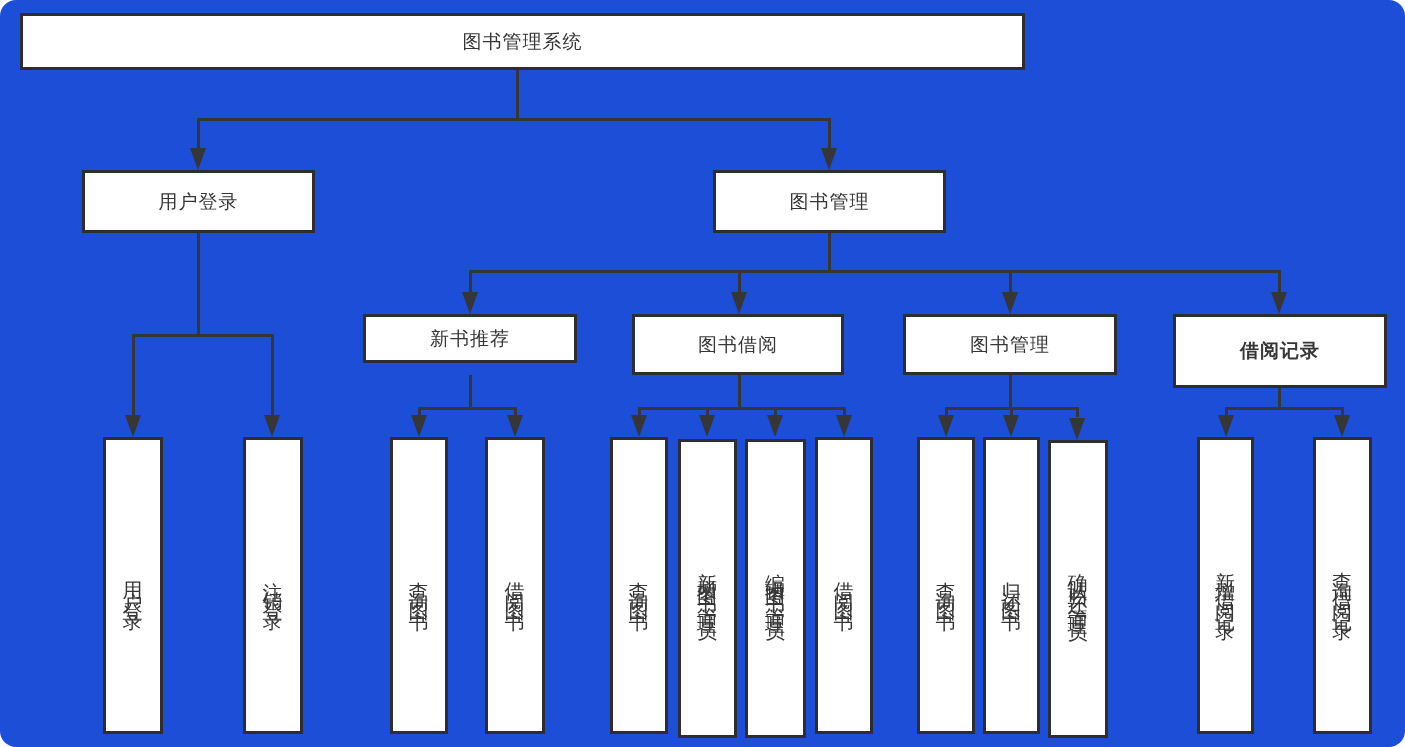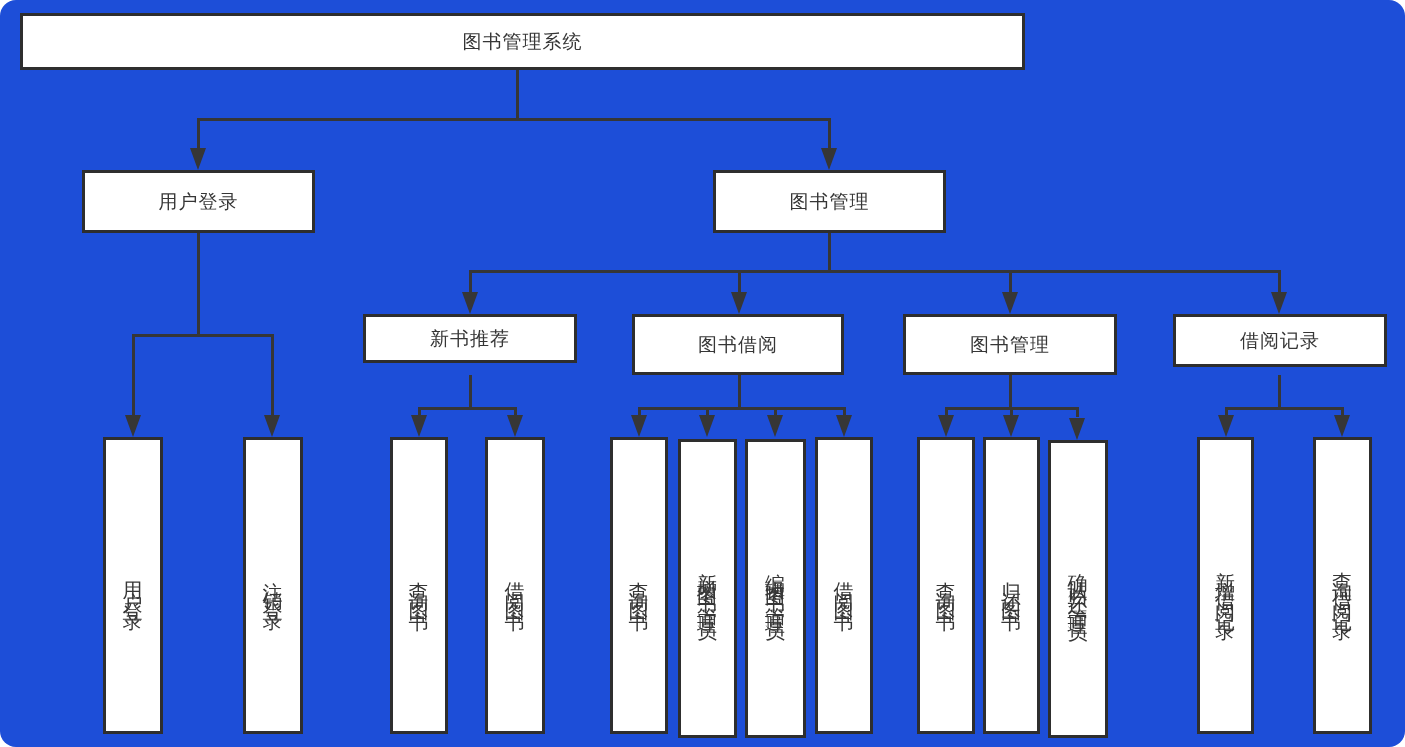--- a/index.html
+++ b/index.html
@@ -96,21 +96,21 @@
 
   <div class="box hbox" style="left:363px; top:314px; width:214px; height:49px;">
     <span>新书推荐</span>
   </div>
   <div class="box hbox" style="left:632px; top:314px; width:212px; height:61px;">
     <span>图书借阅</span>
   </div>
   <div class="box hbox" style="left:903px; top:314px; width:214px; height:61px;">
     <span>图书管理</span>
   </div>
-  <div class="box hbox" style="left:1173px; top:314px; width:214px; height:53px;">
+  <div class="box hbox" style="left:1173px; top:314px; width:214px; height:74px;font-weight:bold;">
     <span>借阅记录</span>
   </div>
 
   <div class="vl" style="left:469px; top:375px; height:32px;"></div>
   <div class="hl" style="left:418px; top:407px; width:99px;"></div>
   <div class="vl" style="left:418px; top:407px; height:8px;"></div>
   <div class="ah" style="left:411px; top:415px;"></div>
   <div class="vl" style="left:514px; top:407px; height:8px;"></div>
   <div class="ah" style="left:507px; top:415px;"></div>
 

